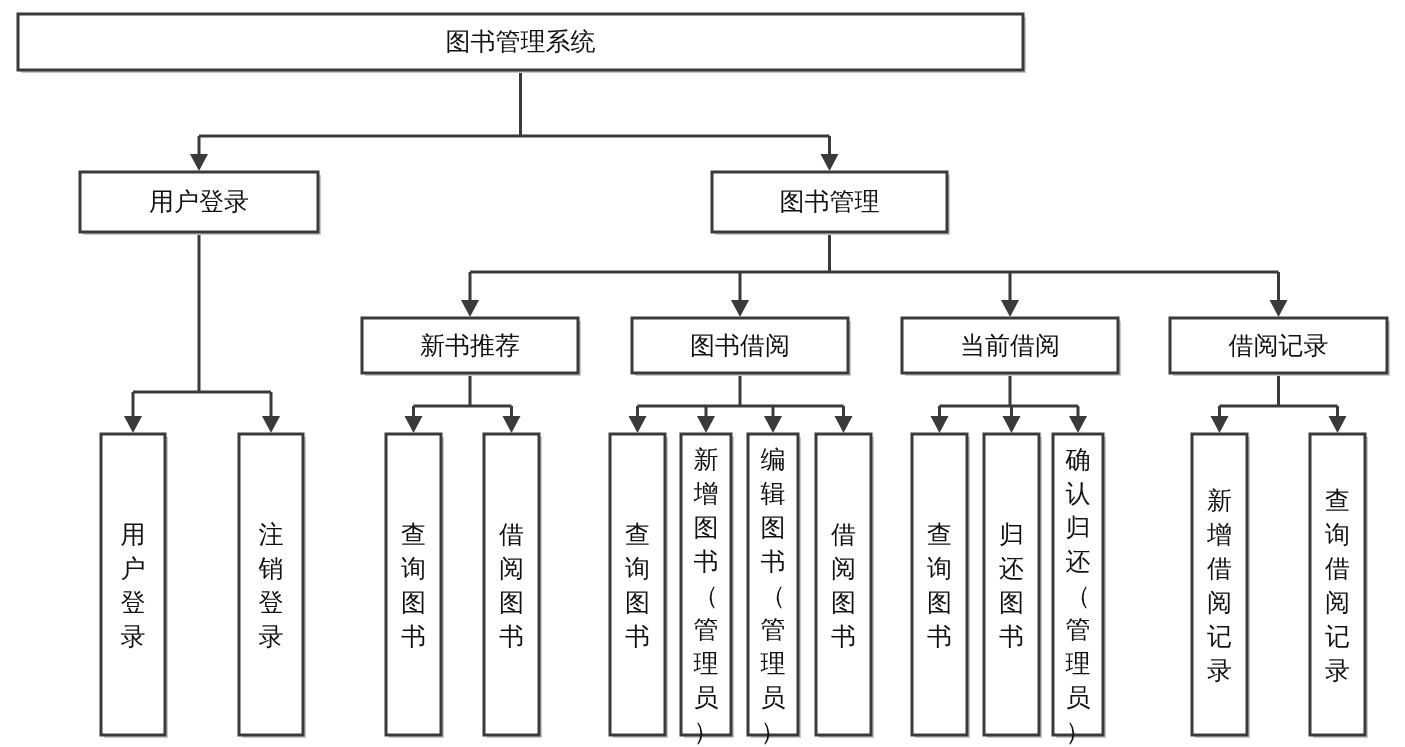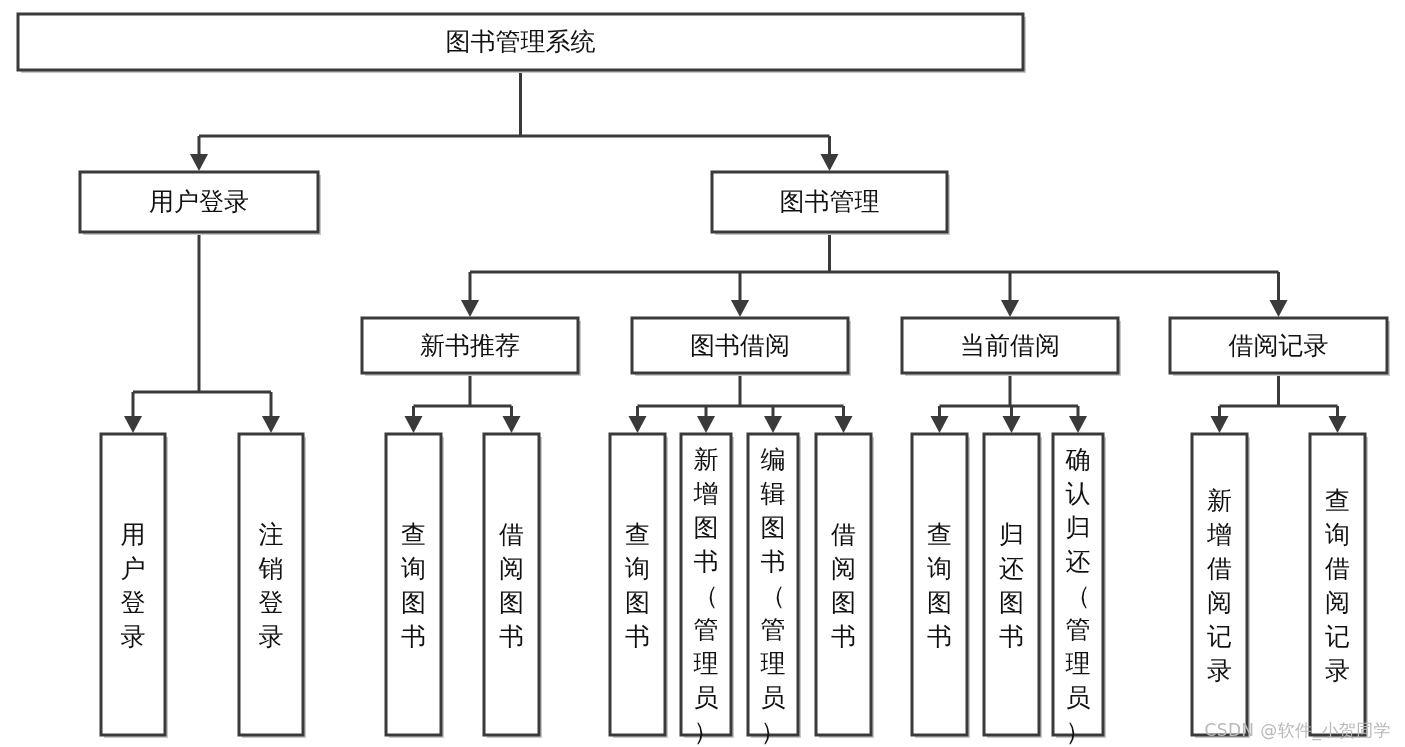--- a/index.html
+++ b/index.html
@@ -281,14 +281,13 @@
           <text x="1337.5" y="508.5" class="leaf-label">查</text>
           <text x="1337.5" y="542.5" class="leaf-label">询</text>
           <text x="1337.5" y="576.5" class="leaf-label">借</text>
           <text x="1337.5" y="610.5" class="leaf-label">阅</text>
           <text x="1337.5" y="644.5" class="leaf-label">记</text>
           <text x="1337.5" y="678.5" class="leaf-label">录</text>
         </g>
       </g>
   </svg>
 
-  <div class="watermark">CSDN @软件_小贺同学</div>
 </div>
 
 </body></html>

